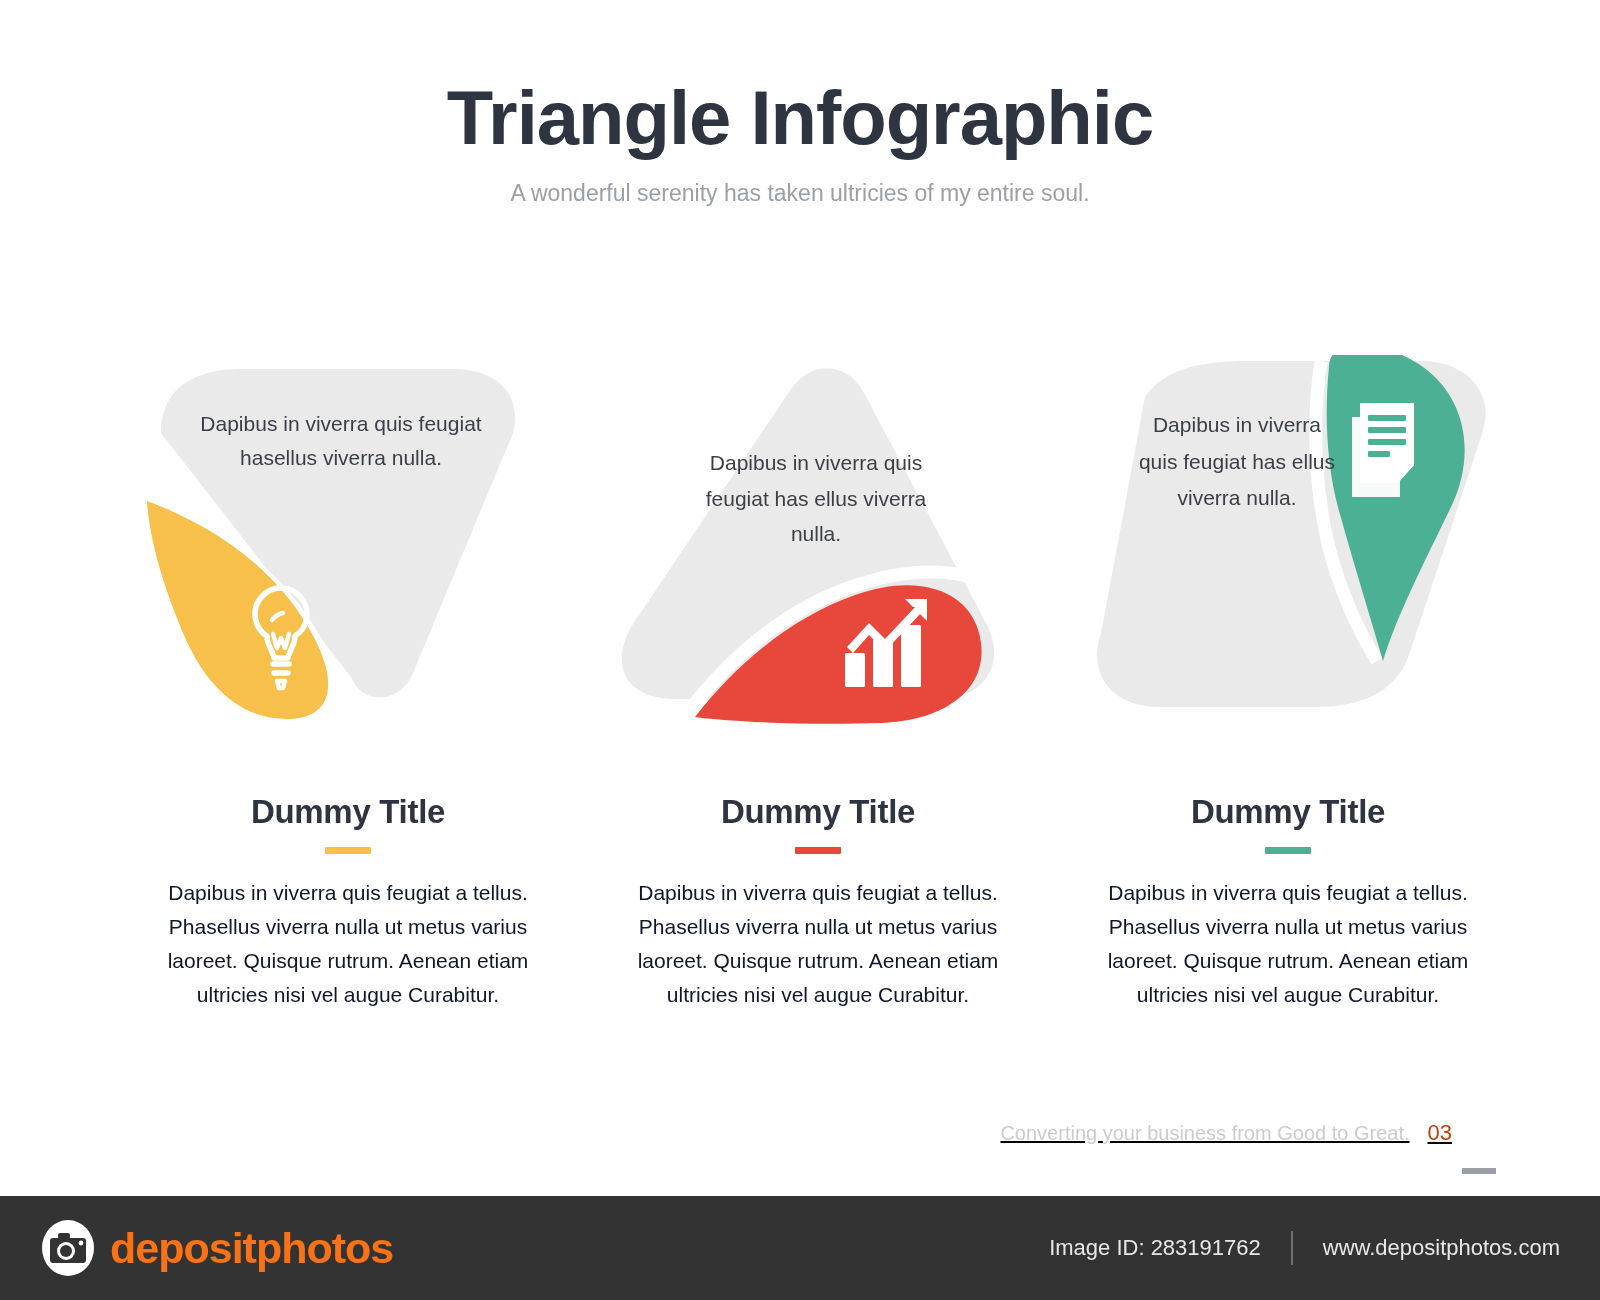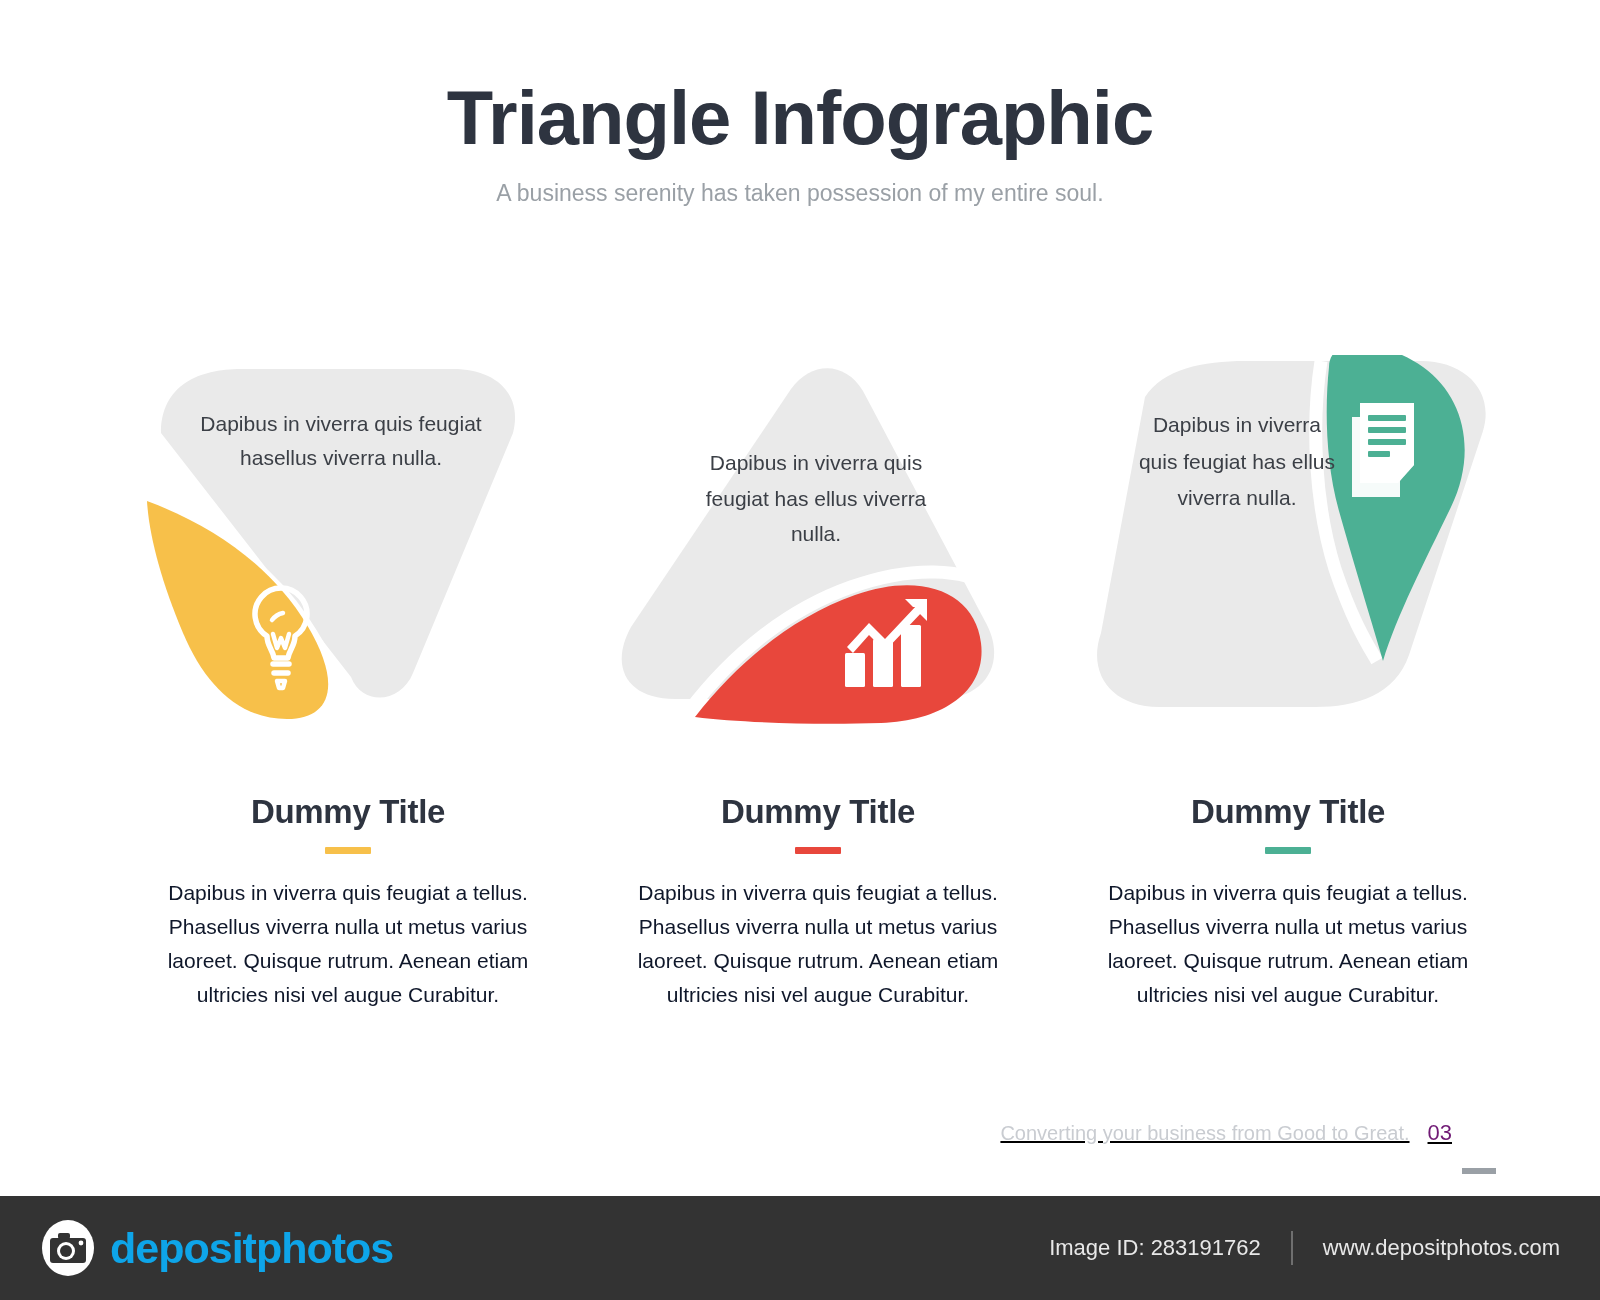--- a/index.html
+++ b/index.html
@@ -112,21 +112,21 @@
     align-items: baseline;
     gap: 18px;
     text-decoration: underline;
   }
   .footer-tag {
     font-size: 20px;
     color: #c9ccd1;
   }
   .footer-page {
     font-size: 22px;
-    color: #701a75;
+    color: #c2410c;
     font-weight: normal;
   }
   .footer-rule {
     position: absolute;
     right: 104px;
     top: 1168px;
     width: 34px;
     height: 6px;
     background: #9aa0a6;
   }
@@ -147,21 +147,21 @@
     align-items: center;
     margin-left: 40px;
     gap: 14px;
   }
   .wm-cam {
     width: 56px;
     height: 56px;
   }
   .wm-name {
     font-size: 43px;
-    color: #0ea5e9;
+    color: #f97316;
     font-weight: bold;
     letter-spacing: -1px;
   }
   .wm-right {
     margin-left: auto;
     margin-right: 40px;
     display: flex;
     align-items: center;
     gap: 30px;
   }
@@ -175,21 +175,21 @@
     background: #6f6f6f;
   }
 </style>
 </head>
 <body>
 
 <div class="slide">
 
   <div class="header">
     <h1 class="title">Triangle Infographic</h1>
-    <p class="subtitle">A business serenity has taken possession of my entire soul.</p>
+    <p class="subtitle">A wonderful serenity has taken ultricies of my entire soul.</p>
   </div>
 
   <div class="columns">
 
     <div class="column">
       <div class="graphic">
         <svg width="470" height="400" viewBox="0 0 470 400">
 
           <path fill="#eaeaea" d="M 48 78
                C 48 30, 86 14, 128 14

